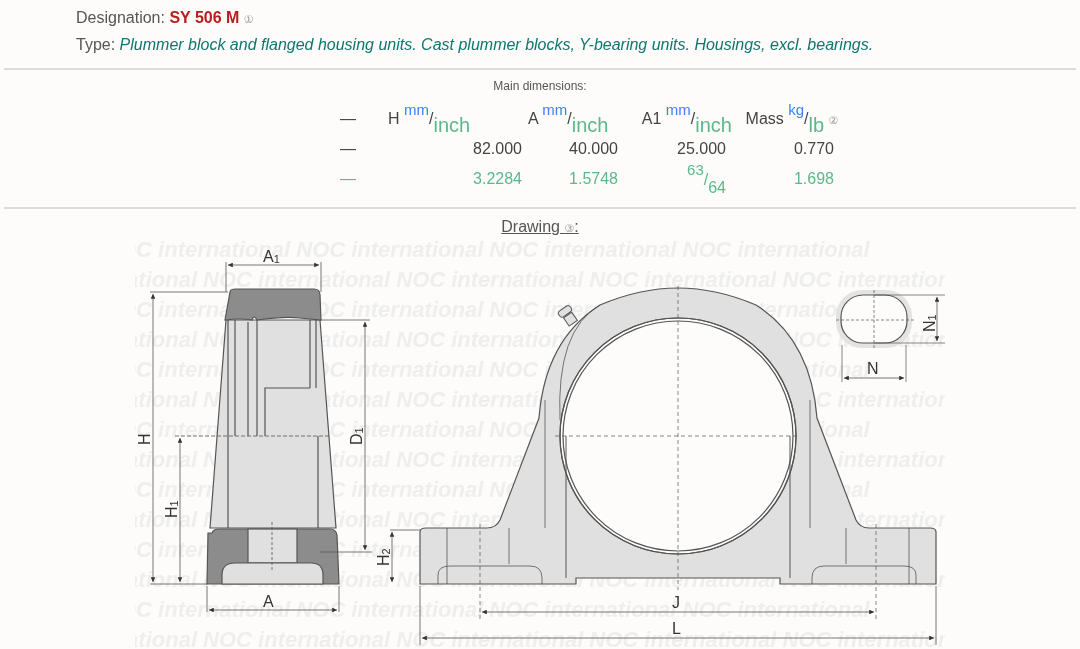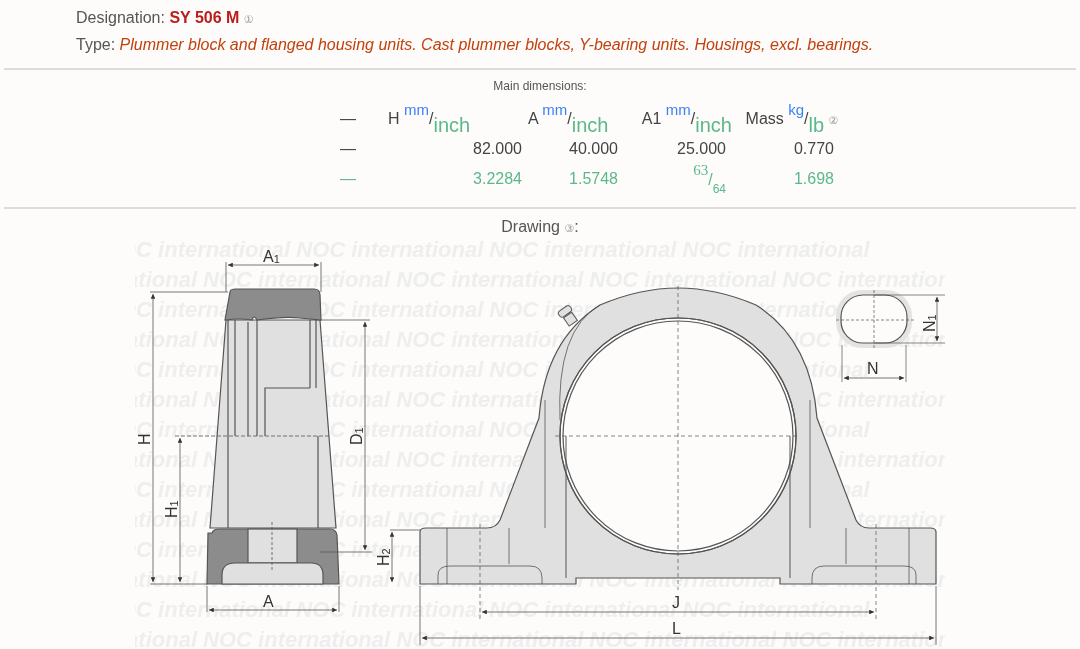--- a/index.html
+++ b/index.html
@@ -1,33 +1,33 @@
 <!DOCTYPE html>
 <html><head>
 <meta charset="utf-8">
 <style>
   html, body { margin:0; padding:0; }
   body { width:1080px; height:649px; background:#fdfcfb; font-family:"Liberation Sans", sans-serif; color:#444; position:relative; overflow:hidden; }
   .line1 { position:absolute; left:76px; top:9px; font-size:16px; color:#555; }
   .line1 b { color:#b91c1c; }
   .line2 { position:absolute; left:76px; top:36px; font-size:16px; color:#555; }
-  .line2 i { color:#c2410c; }
+  .line2 i { color:#0f766e; }
   .info { font-size:11px; color:#999; }
   .sep { position:absolute; left:4px; right:4px; height:2px; background:#dcdcdc; }
   .md-title { position:absolute; left:0; width:1080px; top:79px; text-align:center; font-size:12px; color:#555; }
   table.dims { position:absolute; left:334px; top:104px; border-collapse:collapse; font-size:16px; }
   table.dims td { padding:0; height:30px; vertical-align:middle; }
   .dash { width:44px; text-align:left; padding-left:6px !important; }
   .num { text-align:right; }
   .green { color:#5cb88a; }
   .unit sup { font-size:15px; color:#3b82f6; position:relative; top:-3px; }
   .unit sub { font-size:20px; color:#5cb88a; position:relative; top:3px; }
-  .frac sup { font-size:15px; position:relative; top:-4px;font-family:Liberation Serif, serif; }
-  .frac sub { font-size:12px; position:relative; top:4px; }
-  .dr-title { position:absolute; left:0; width:1080px; top:218px; text-align:center; font-size:16px; color:#555; }
+  .frac sup { font-size:15px; position:relative; top:-4px; }
+  .frac sub { font-size:16px; position:relative; top:4px; }
+  .dr-title { position:absolute; left:0; width:1080px; top:218px; text-align:center; font-size:16px; color:#555;text-decoration:underline; }
   svg.drawing { position:absolute; left:0; top:0; }
   .wm { font-family:"Liberation Sans", sans-serif; font-weight:bold; font-style:italic; font-size:22px; fill:#eeeeee; }
 </style>
 </head>
 <body>
 
 <div class="line1">
   <span>Designation:</span>
   <b>SY 506 M</b>
   <span class="info">①</span>

